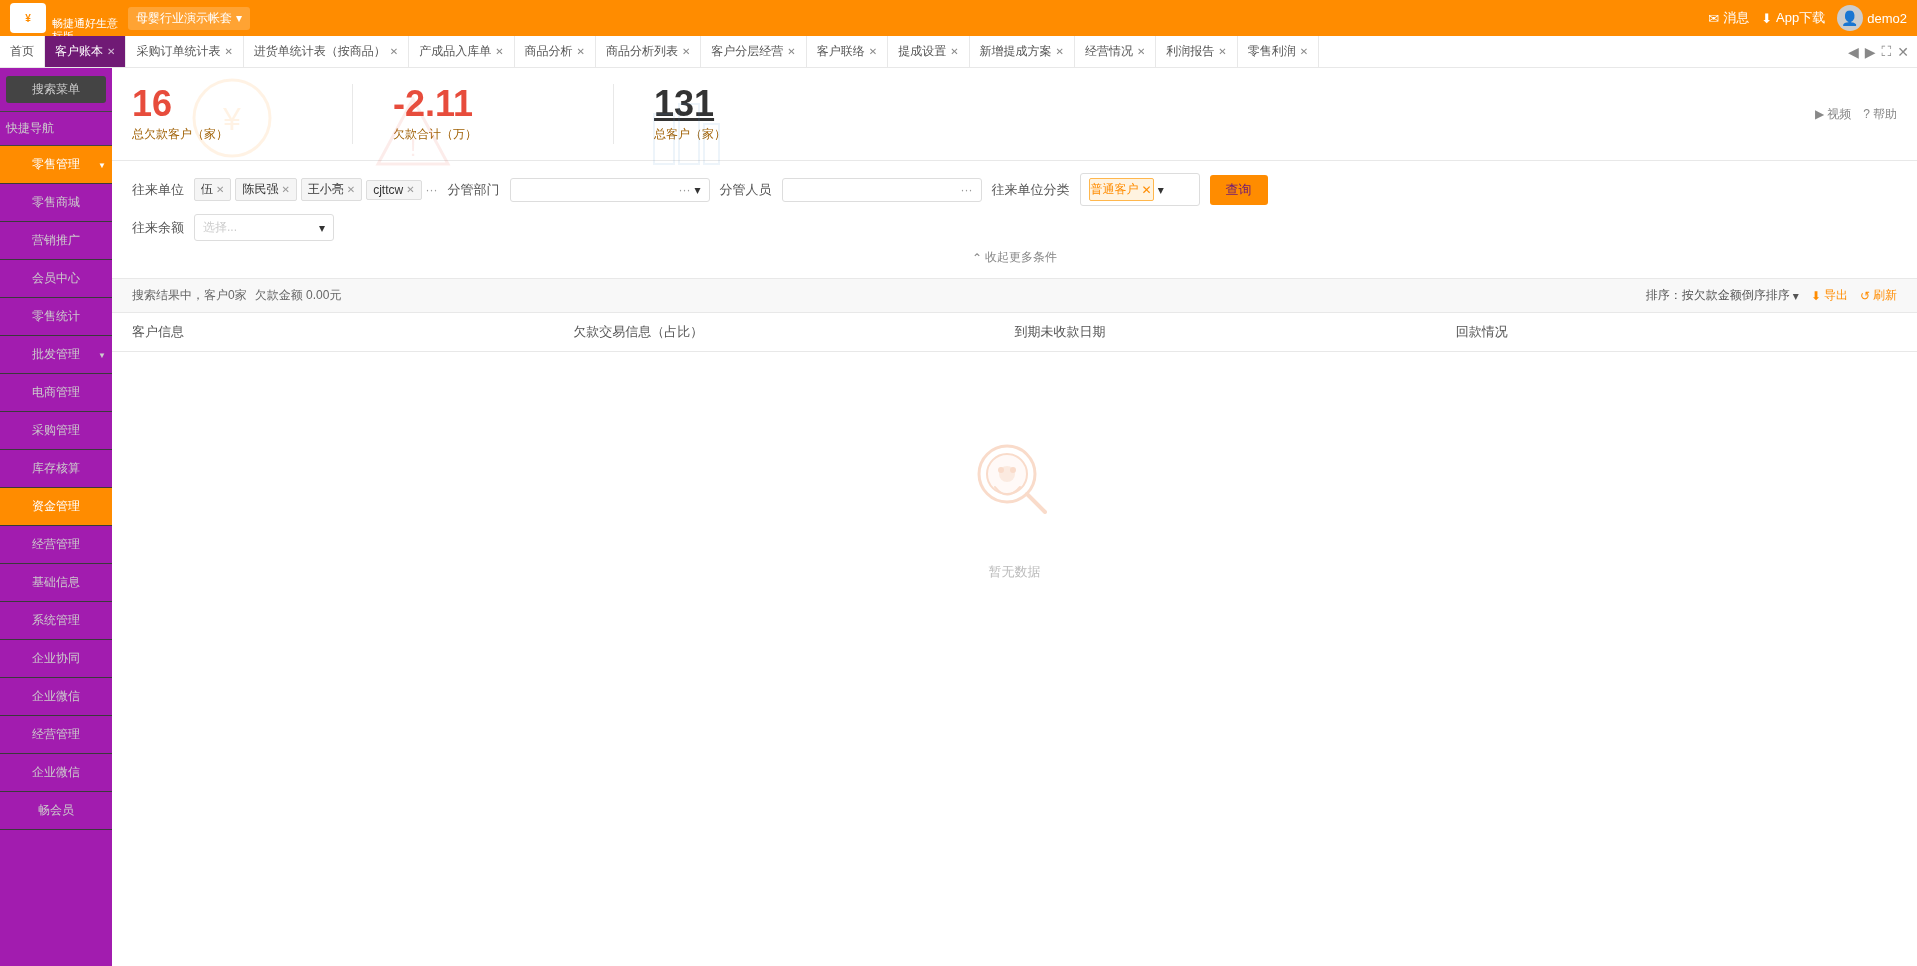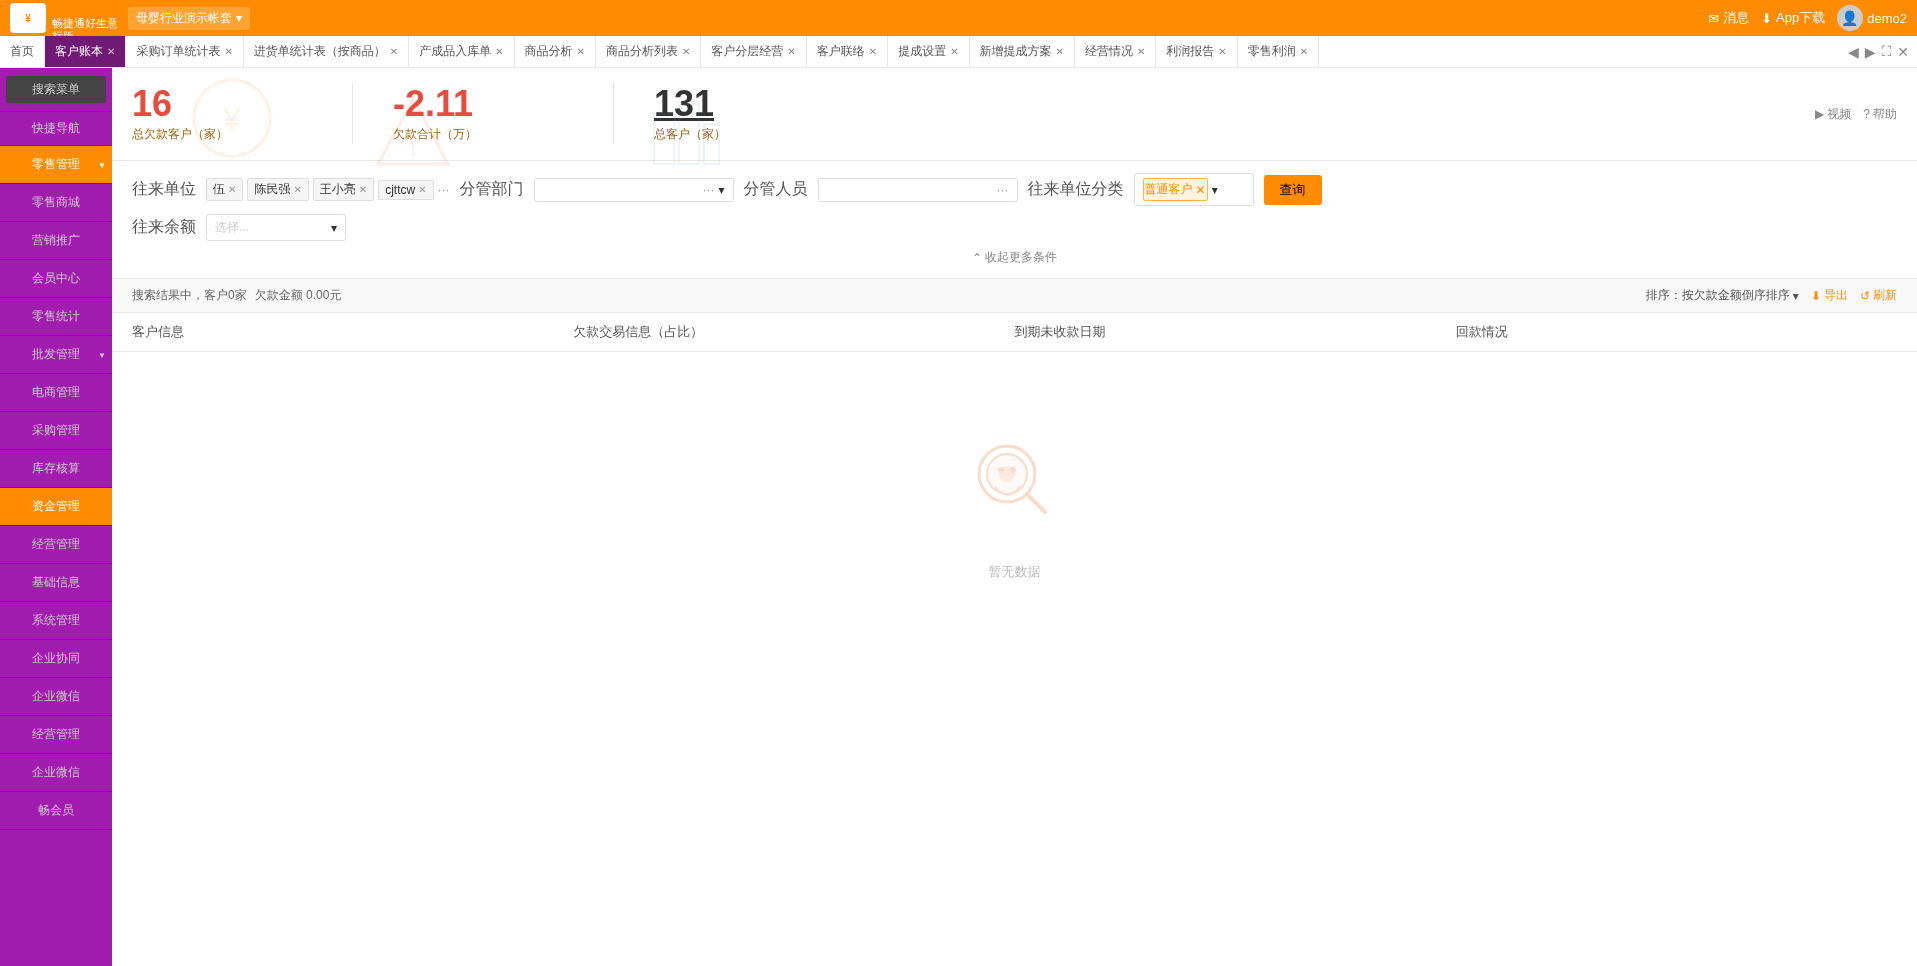--- a/index.html
+++ b/index.html
@@ -26,21 +26,21 @@
     .nav-tabs-actions { margin-left: auto; display: flex; align-items: center; padding: 0 8px; gap: 6px; }
     .nav-arrow { cursor: pointer; color: #888; font-size: 14px; }
 
     
     .main-area { display: flex; flex: 1; overflow: hidden; }
 
     
     .sidebar { width: 112px; background: #a21caf; display: flex; flex-direction: column; color: #ccc; flex-shrink: 0; }
     .sidebar-search { padding: 8px 6px; border-bottom: 1px solid #444; }
     .sidebar-search-btn { background: #444; border: none; color: #ccc; width: 100%; padding: 5px; border-radius: 3px; font-size: 12px; cursor: pointer; text-align: center; }
-    .sidebar-nav-btn { padding: 8px 6px; text-align: center; font-size: 12px; color: #ccc; cursor: pointer; border-bottom: 1px solid #444; }
+    .sidebar-nav-btn { padding: 8px 6px; font-size: 12px; color: #ccc; cursor: pointer; border-bottom: 1px solid #444; }
     .sidebar-menu { flex: 1; overflow-y: auto; }
     .sidebar-item { padding: 10px 6px; text-align: center; font-size: 12px; color: #ccc; cursor: pointer; border-bottom: 1px solid #3a3a3a; position: relative; }
     .sidebar-item.active { background: #ff8c00; color: white; }
     .sidebar-item.has-sub::after { content: '▼'; font-size: 8px; position: absolute; right: 6px; top: 50%; transform: translateY(-50%); }
 
     
     .content { flex: 1; overflow-y: auto; background: #f0f0f0; }
     .content-inner { background: white; min-height: 100%; }
 
     
@@ -52,21 +52,21 @@
     .stat-label { font-size: 12px; color: #a16207; margin-top: 4px; }
     .stat-divider { width: 1px; background: #e8e8e8; height: 60px; margin: 0 40px; }
     .stat-icon { position: absolute; opacity: 0.1; }
     .stat-icon-1 { left: 80px; top: 10px; font-size: 60px; color: #ff8c00; }
     .header-actions { margin-left: auto; display: flex; gap: 12px; font-size: 12px; color: #888; }
     .header-action-btn { display: flex; align-items: center; gap: 3px; cursor: pointer; }
 
     
     .filter-area { padding: 12px 20px; background: white; border-bottom: 1px solid #e8e8e8; }
     .filter-row { display: flex; align-items: center; gap: 10px; margin-bottom: 8px; flex-wrap: wrap; }
-    .filter-label { color: #555; font-size: 16px; white-space: nowrap; }
+    .filter-label { color: #555; font-size: 13px; white-space: nowrap; }
     .filter-tags { display: flex; align-items: center; gap: 4px; flex-wrap: wrap; }
     .filter-tag { display: flex; align-items: center; gap: 3px; background: #f5f5f5; border: 1px solid #ddd; border-radius: 2px; padding: 2px 6px; font-size: 12px; }
     .filter-tag .tag-x { cursor: pointer; color: #999; font-size: 10px; }
     .filter-more { color: #999; font-size: 12px; cursor: pointer; }
     .filter-select { border: 1px solid #ddd; border-radius: 3px; padding: 4px 8px; font-size: 12px; background: white; cursor: pointer; display: flex; align-items: center; gap: 4px; min-width: 120px; }
     .filter-select-wide { min-width: 200px; }
     .filter-collapse { display: flex; align-items: center; gap: 3px; color: #888; font-size: 12px; cursor: pointer; justify-content: center; margin-top: 4px; }
 
     
     .search-info { padding: 8px 20px; background: #f8f8f8; border-bottom: 1px solid #e8e8e8; display: flex; align-items: center; justify-content: space-between; font-size: 12px; color: #666; }
@@ -79,21 +79,21 @@
     .table-wrapper { padding: 0; }
     .table-header { display: grid; grid-template-columns: 2fr 2fr 2fr 2fr; border-bottom: 1px solid #e8e8e8; padding: 10px 20px; background: white; }
     .table-col-header { font-size: 13px; color: #555; font-weight: normal; }
 
     
     .empty-state { display: flex; flex-direction: column; align-items: center; justify-content: center; padding: 80px 20px; color: #ccc; }
     .empty-icon { font-size: 80px; margin-bottom: 12px; opacity: 0.5; }
     .empty-text { font-size: 13px; color: #bbb; }
 
     
-    .query-btn { background: #ff8c00; color: #000000; border: none; padding: 6px 16px; border-radius: 3px; font-size: 13px; cursor: pointer; text-align: center; }
+    .query-btn { background: #ff8c00; color: #701a75; border: none; padding: 6px 16px; border-radius: 3px; font-size: 13px; cursor: pointer; text-align: center; }
 
     .category-tag { background: #fff3e0; border: 1px solid #ffb74d; color: #ff8c00; border-radius: 2px; padding: 2px 1px; font-size: 12px; display: flex; align-items: center; gap: 3px; }
     .category-tag .tag-x { cursor: pointer; color: #ff8c00; }
   </style>
 </head>
 <body>
 
 <div class="app-wrapper">
   <div class="top-bar">
     <div class="logo-area">

